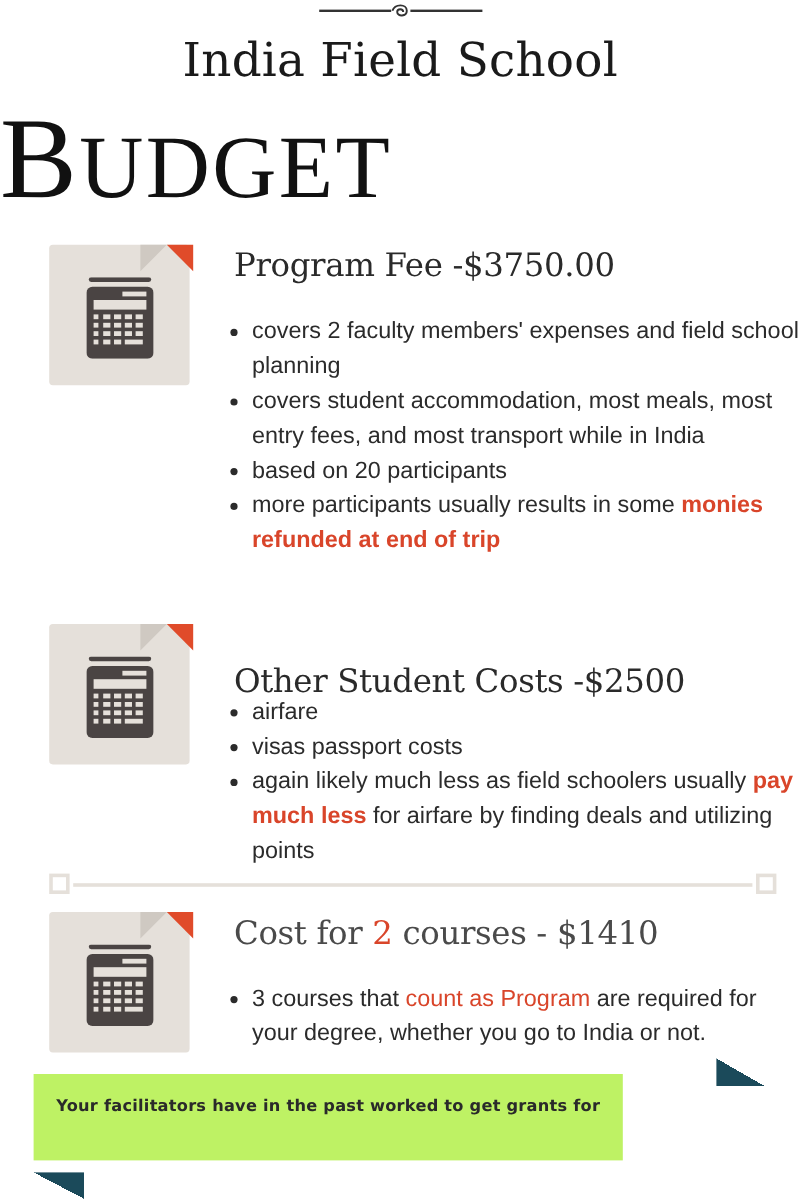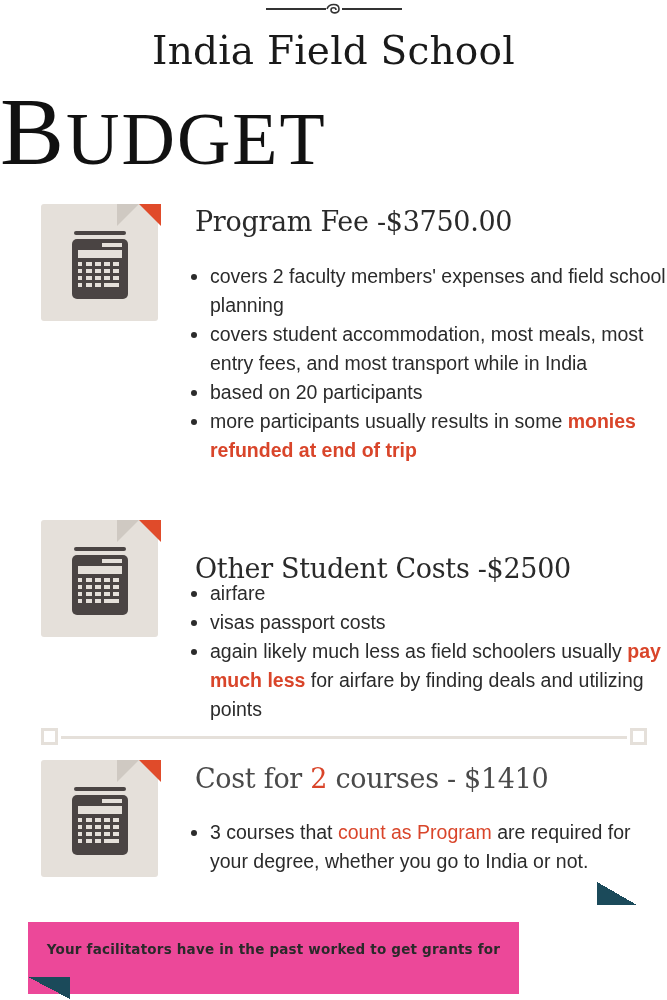--- a/index.html
+++ b/index.html
@@ -27,21 +27,21 @@
   ul.bullets li { padding-left: 0; }
   .red-bold { color: #d9452a; font-weight: bold; }
   .red { color: #d9452a; }
 
   .divider { position: absolute; left: 41px; top: 728px; width: 606px; height: 20px; }
   .divider .bar { position: absolute; left: 20px; right: 20px; top: 8px; height: 3px; background: #e5e0da; }
   .divider .knob { position: absolute; top: 0; width: 17px; height: 17px; border: 3px solid #e5e0da; box-sizing: border-box; background: #fff; }
   .divider .knob.l { left: 0; }
   .divider .knob.r { right: 0; }
 
-  .ribbon { position: absolute; left: 28px; top: 922px; width: 491px; height: 72px; background: #ec4899; }
+  .ribbon { position: absolute; left: 28px; top: 895px; width: 491px; height: 72px; background: #bef264; }
   .ribbon-text { position: absolute; left: 0; top: 18px; width: 100%; text-align: center; font-family: "DejaVu Sans", sans-serif; font-weight: bold; font-size: 13.5px; line-height: 19px; color: #2a2a2a; letter-spacing: 0.2px; }
   .ribbon-tail-tr2 { position: absolute; left: 597px; top: 882px; width: 40px; height: 23px; background: linear-gradient(to bottom left, transparent 50%, #1b4a5a 50%); }
   .ribbon-tail-bl { position: absolute; left: 28px; top: 977px; width: 42px; height: 22px; background: linear-gradient(to top right, transparent 50%, #1b4a5a 50%); }
 </style>
 </head>
 <body>
 
 <div class="ornament">
   <div class="line l"></div>
   <svg class="swirl" width="16" height="14" viewBox="0 0 16 14">

